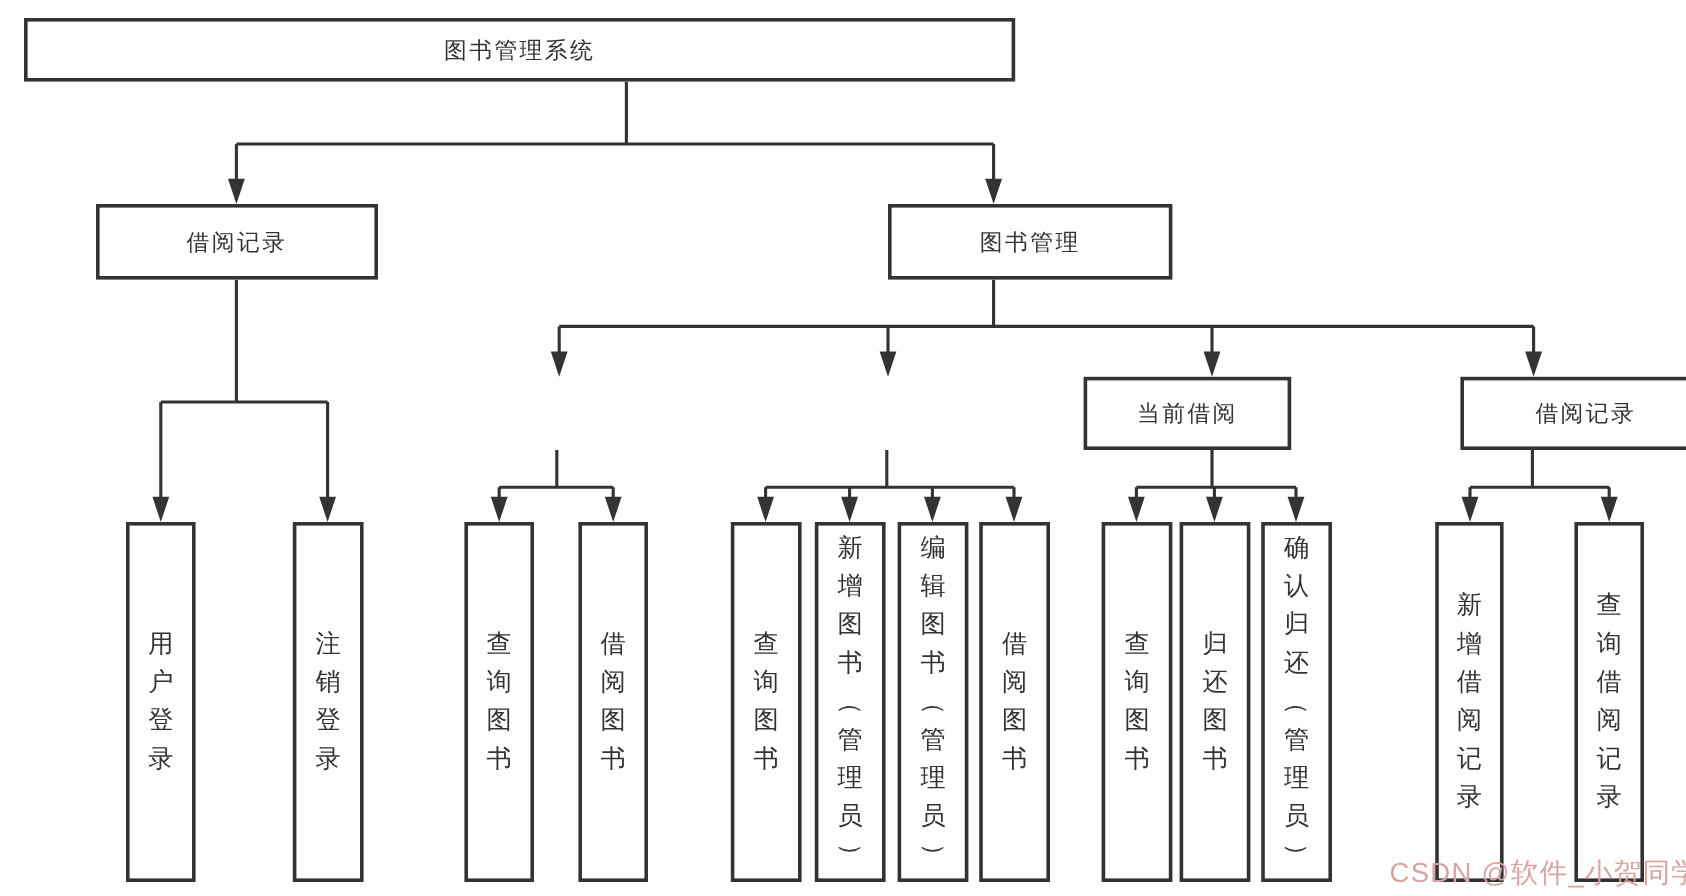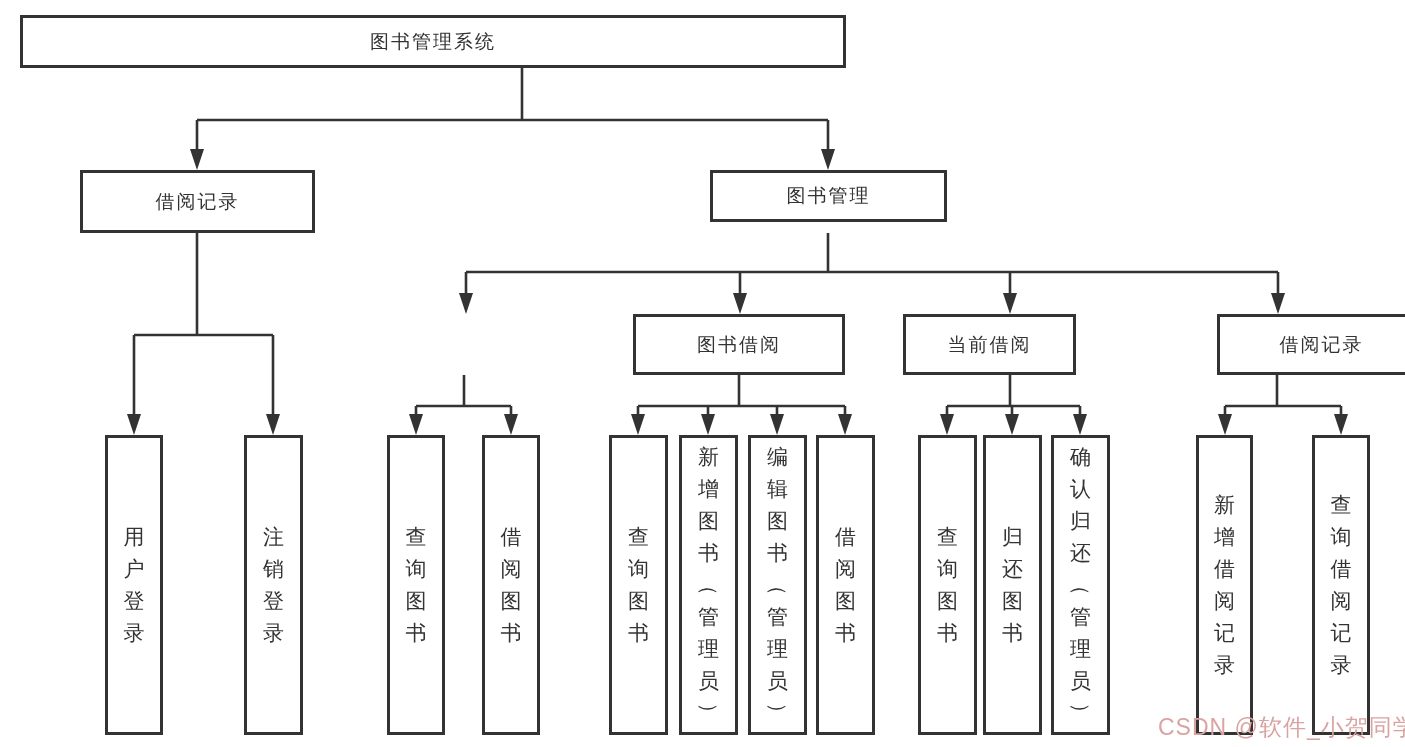--- a/index.html
+++ b/index.html
@@ -68,27 +68,24 @@
     </g>
   </svg>
 
   <div class="node hlabel" style="left:20px;top:15px;width:826px;height:53px">
     <span>图书管理系统</span>
   </div>
 
   <div class="node hlabel" style="left:80px;top:170px;width:235px;height:63px">
     <span>借阅记录</span>
   </div>
-  <div class="node hlabel" style="left:710px;top:170px;width:237px;height:52px">
+  <div class="node hlabel" style="left:740px;top:170px;width:237px;height:63px">
     <span>图书管理</span>
   </div>
 
-  <div class="node hlabel" style="left:633px;top:314px;width:212px;height:61px">
-    <span>图书借阅</span>
-  </div>
   <div class="node hlabel" style="left:903px;top:314px;width:173px;height:61px">
     <span>当前借阅</span>
   </div>
   <div class="node hlabel" style="left:1217px;top:314px;width:209px;height:61px">
     <span>借阅记录</span>
   </div>
 
   <div class="node leaf" style="left:105px;top:435px;width:58px;height:300px">
     <div class="vtext">
         <span>用</span>

